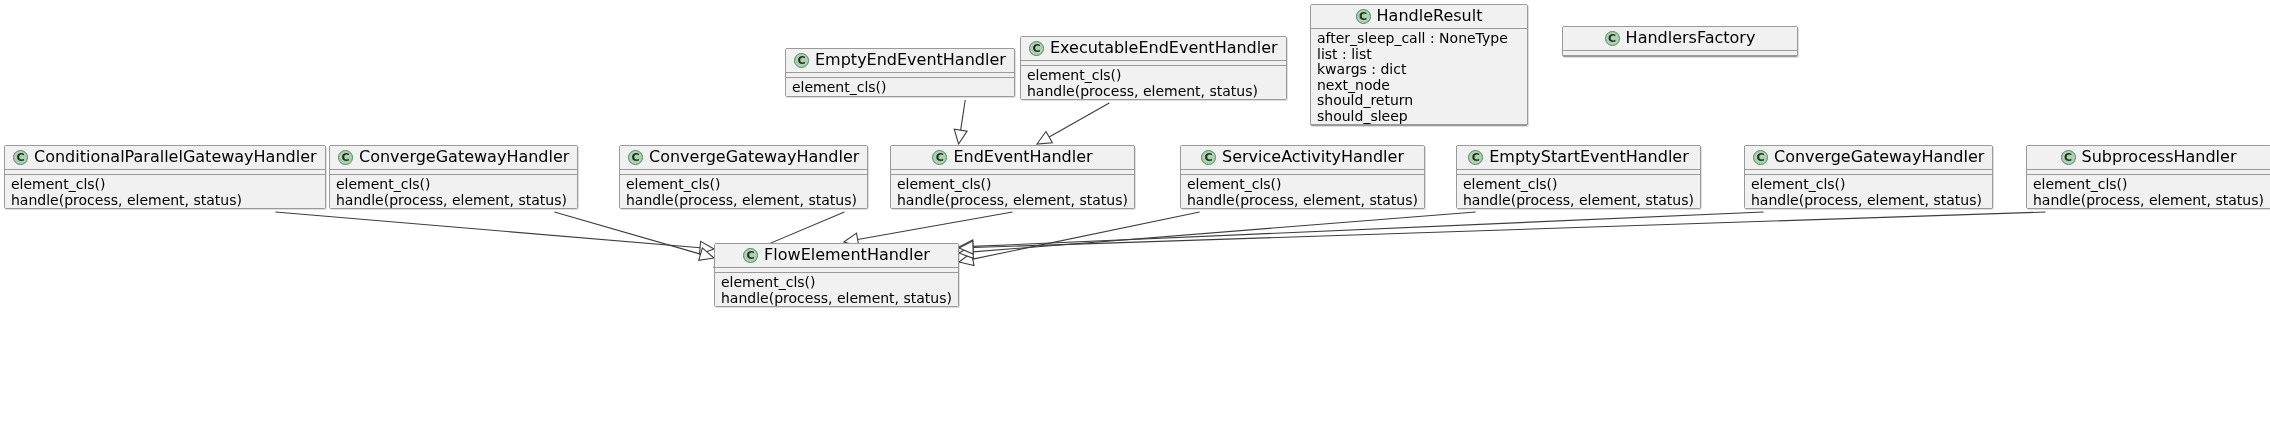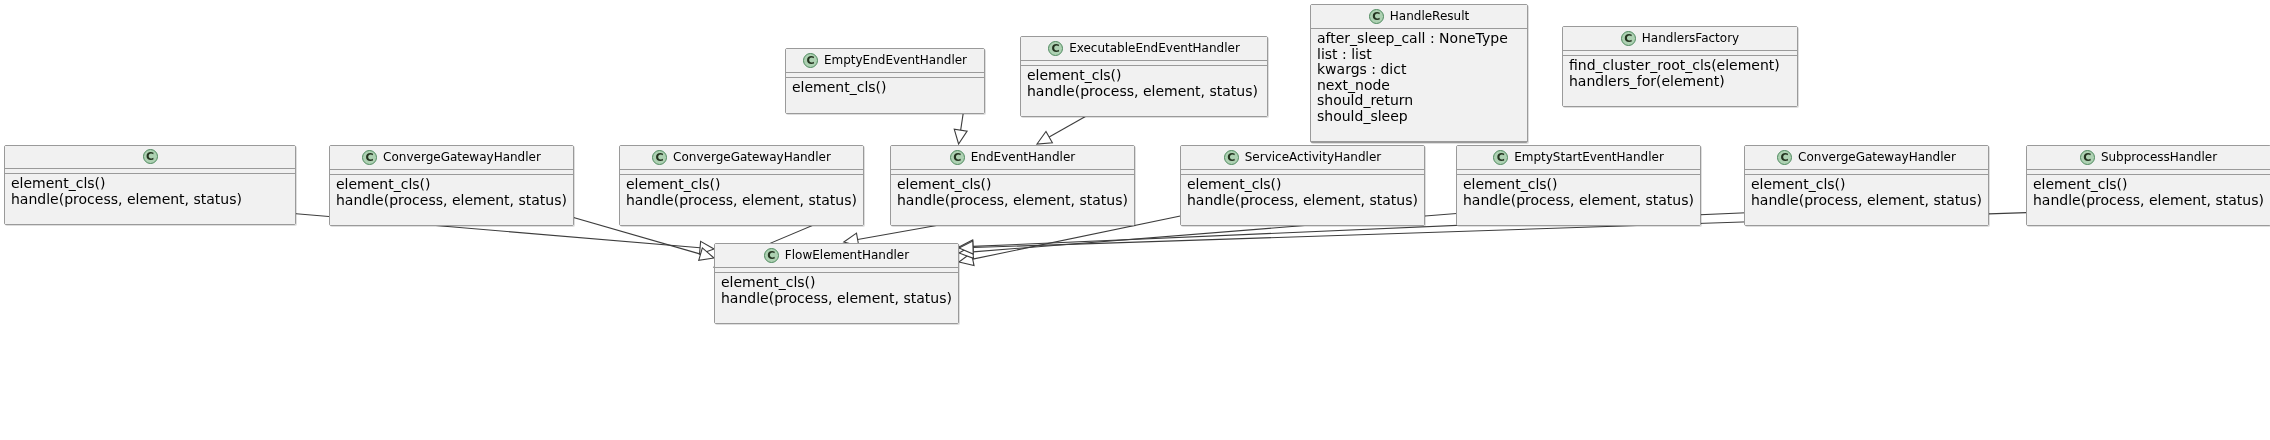--- a/index.html
+++ b/index.html
@@ -52,26 +52,26 @@
     border: 1px solid #4f8a5f;
     box-sizing: border-box;
     font-size: 11px;
     line-height: 13px;
     text-align: center;
     font-weight: bold;
     color: #23331f;
     font-family: "DejaVu Sans", sans-serif;
   }
   .uml-title {
-    font-size: 12px;
+    font-size: 16px;
     color: #000000;
     line-height: 16px;
   }
   .uml-attrs, .uml-ops {
-    padding: 2px 6px 17px 6px;
+    padding: 2px 6px 0 6px;
     background: #f1f1f1;
   }
   .uml-attrs {
     border-bottom: 1px solid #9a9a9a;
     min-height: 3px;
   }
   .uml-attrs.empty {
     padding: 0;
     height: 4px;
   }
@@ -143,28 +143,25 @@
           <div class="member">should_return</div>
           <div class="member">should_sleep</div>
         </div>
       </div>
       <div class="uml-class" style="left: 1562px; top: 26px; min-width: 236px;">
         <div class="uml-header">
           <span class="class-icon">C</span>
           <span class="uml-title">HandlersFactory</span>
         </div>
         <div class="uml-attrs empty"></div>
-        <div class="uml-ops">
-          <div class="member">find_cluster_root_cls(element)</div>
-          <div class="member">handlers_for(element)</div>
-        </div>
       </div>
       <div class="uml-class" style="left: 4px; top: 145px; min-width: 292px;">
         <div class="uml-header">
           <span class="class-icon">C</span>
+          <span class="uml-title">ConditionalParallelGatewayHandler</span>
         </div>
         <div class="uml-attrs empty"></div>
         <div class="uml-ops">
           <div class="member">element_cls()</div>
           <div class="member">handle(process, element, status)</div>
         </div>
       </div>
       <div class="uml-class" style="left: 329px; top: 145px; min-width: 236px;">
         <div class="uml-header">
           <span class="class-icon">C</span>

